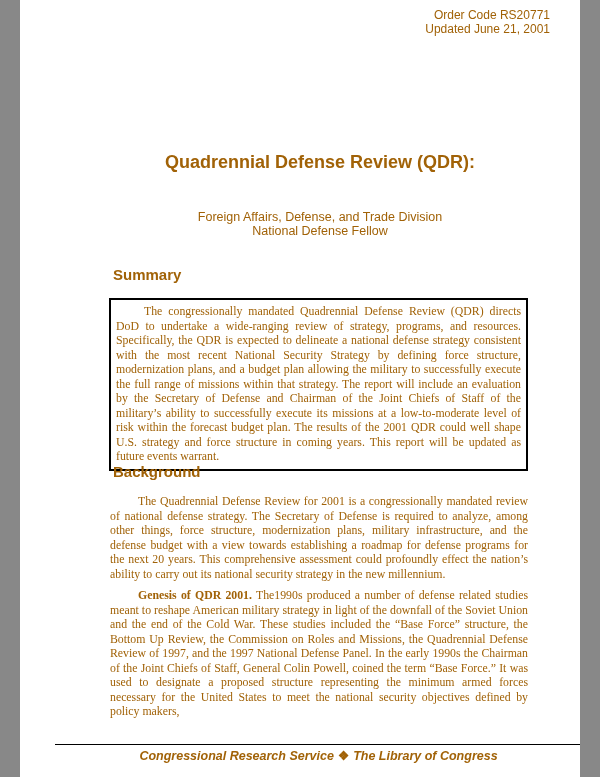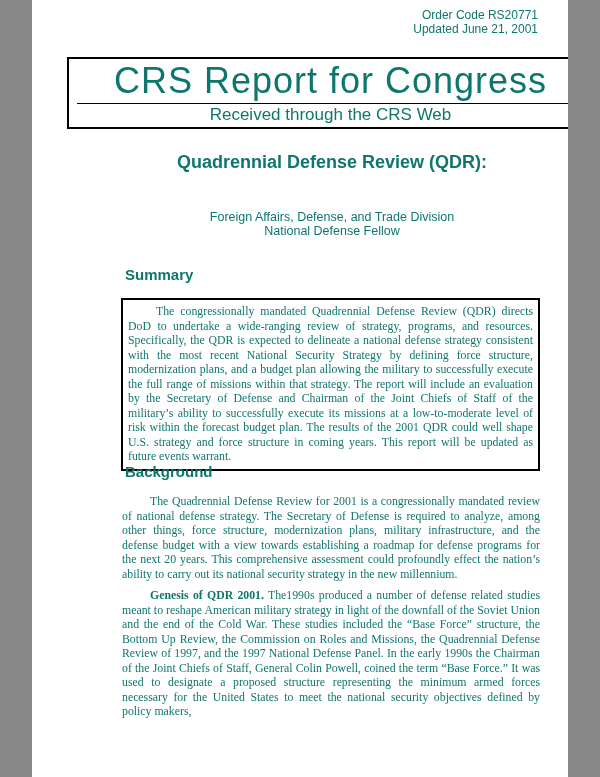--- a/index.html
+++ b/index.html
@@ -2,23 +2,24 @@
 <html><head>
 <meta charset="utf-8">
 <style>
   html, body { margin: 0; padding: 0; background: #888; }
   .page {
     position: relative;
     width: 536px;
     height: 777px;
     margin: 0 auto;
     background: #ffffff;
-    color: #0f766e;
+    color: #a16207;
     font-family: "Liberation Serif", serif;
     overflow: hidden;
+    padding-left: 24px;
   }
 
   
   .meta {
     position: absolute;
     top: 8px;
     right: 30px;
     text-align: right;
     font-family: "Liberation Sans", sans-serif;
     font-size: 12px;
@@ -134,25 +135,20 @@
 </head>
 <body>
 
 <div class="page">
 
   <div class="meta">
     <div>Order Code RS20771</div>
     <div>Updated June 21, 2001</div>
   </div>
 
-  <div class="masthead">
-    <div class="masthead-title">CRS Report for Congress</div>
-    <hr class="masthead-divider">
-    <div class="masthead-subtitle">Received through the CRS Web</div>
-  </div>
 
   <div class="doc-title">
     <div>Quadrennial Defense Review (QDR):</div>
   </div>
 
   <div class="byline">
     <div>Foreign Affairs, Defense, and Trade Division</div>
     <div>National Defense Fellow</div>
   </div>
 
@@ -161,14 +157,17 @@
   <div class="summary-box">
     <div class="serif-text">The congressionally mandated Quadrennial Defense Review (QDR) directs DoD to undertake a wide-ranging review of strategy, programs, and resources.  Specifically, the QDR is expected to delineate a national defense strategy consistent with the most recent National Security Strategy by defining force structure, modernization plans, and a budget plan  allowing the military to successfully execute the full range of missions within that strategy.  The report will include an evaluation by the Secretary of Defense and Chairman of the Joint Chiefs of Staff of the military’s ability to successfully execute its missions  at a low-to-moderate level of risk within the forecast budget plan.  The results of the 2001 QDR could well shape U.S. strategy and force structure in coming years.  This report will be updated as future events warrant.</div>
   </div>
 
   <div class="section-heading heading-background">Background</div>
 
   <div class="body-para serif-text para-background">The Quadrennial Defense Review for 2001 is a congressionally mandated review of national defense strategy.  The Secretary of Defense is required to analyze, among other things, force structure, modernization plans, military infrastructure, and the defense budget with a view towards establishing a roadmap for defense programs for the next 20 years. This comprehensive assessment could profoundly effect the nation’s ability to carry out its national security strategy in the new millennium.</div>
 
   <div class="body-para serif-text para-genesis"><span class="lead-in">Genesis of QDR 2001.</span><span>  The1990s produced a number of defense related studies meant to reshape American military strategy in light of the downfall of the Soviet Union and the end of the Cold War. These studies included the “Base Force” structure, the Bottom Up Review, the Commission on Roles and Missions, the Quadrennial Defense Review of 1997, and the 1997 National Defense Panel.  In the early 1990s the Chairman of the Joint Chiefs of Staff, General Colin Powell, coined the term “Base Force.” It was used to designate a proposed structure representing the minimum armed forces necessary for the United States to meet the national security objectives defined by policy makers,</span></div>
 
+  <div class="footer">
+    <span>Congressional Research Service</span><span class="diamond">❖</span><span>The Library of Congress</span>
+  </div>
 
 </div>
 
 </body></html>

